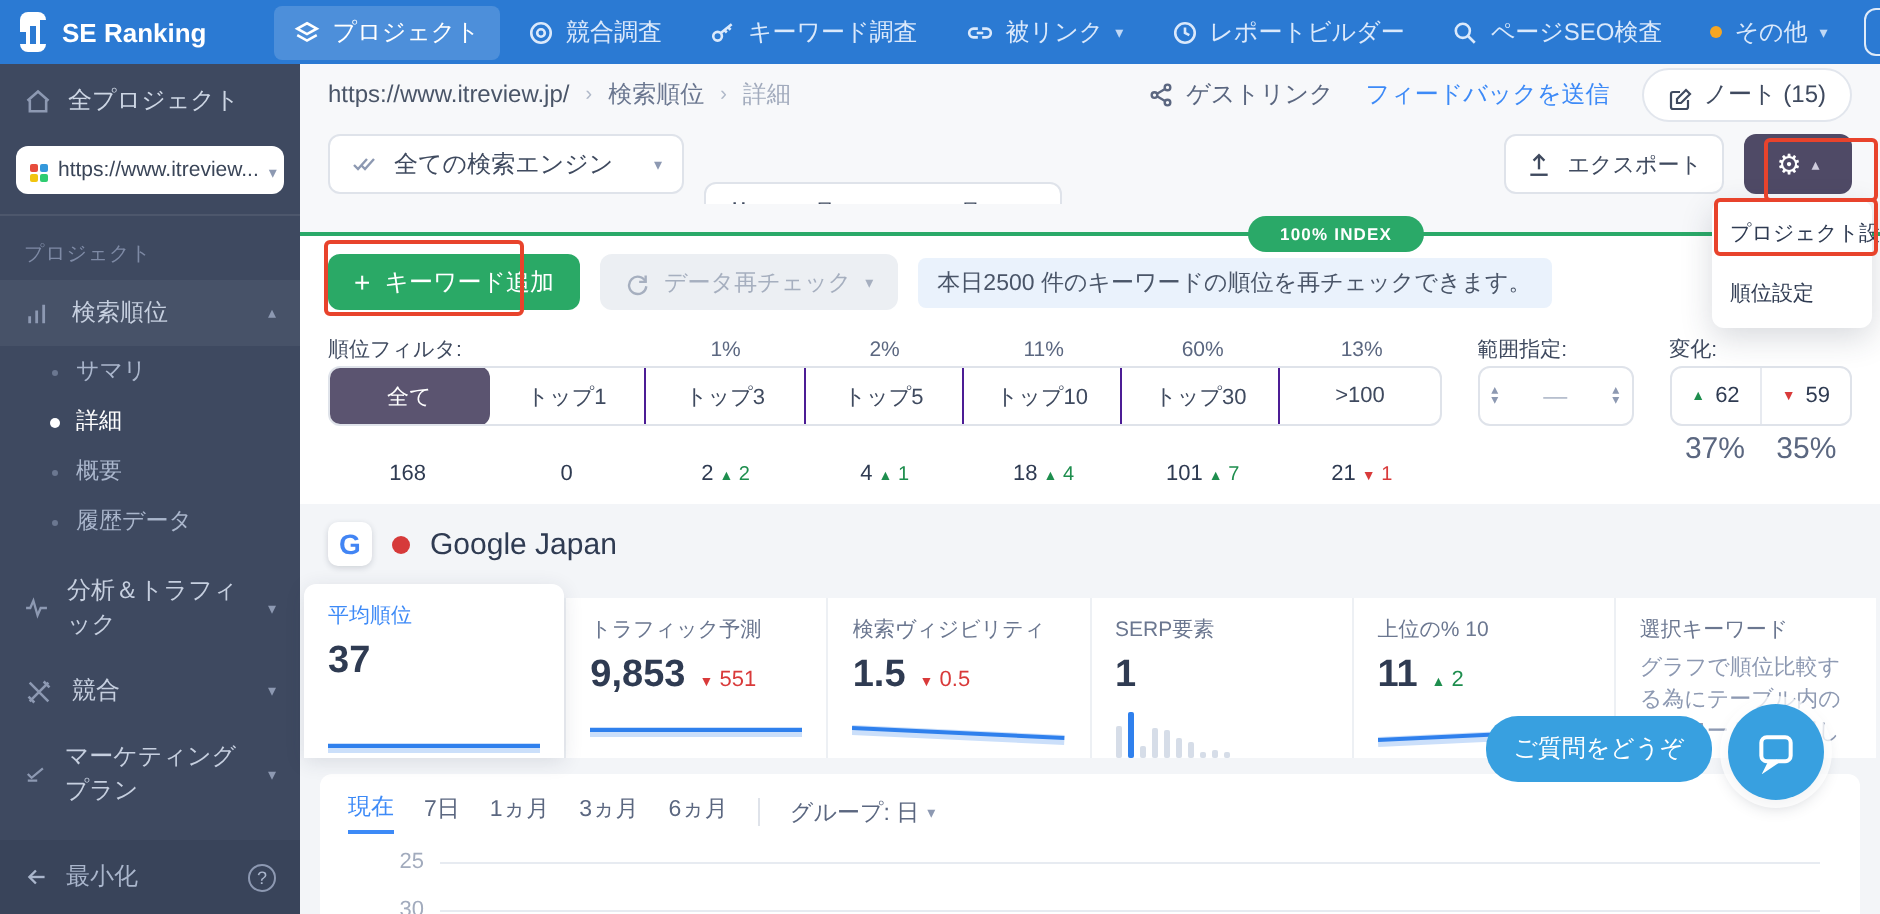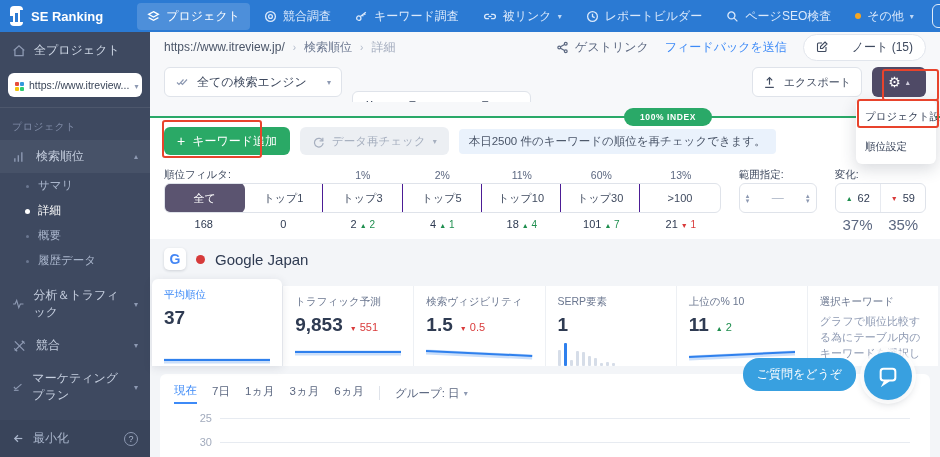--- a/index.html
+++ b/index.html
@@ -45,21 +45,21 @@
 
   
   .bc-row { height:30px; background:#f7f8fa; display:flex; align-items:center; padding:0 14px; gap:8px; }
   .crumb-url { color:#4a5568; }
   .crumb-sep { color:#b0b9c9; font-size:10px; }
   .crumb-mid { color:#6b7790; }
   .crumb-last { color:#a2abbd; }
   .bc-right { margin-left:auto; display:flex; align-items:center; gap:16px; }
   .guest { display:flex; align-items:center; gap:6px; color:#5b6780; cursor:pointer; }
   .feedback { color:#3d8af7; cursor:pointer; }
-  .notes-pill { display:flex; align-items:center; gap:24px; background:#fff; border:1px solid #e2e6ed; border-radius:15px; padding:4px 12px; color:#3f4a5f; cursor:pointer; }
+  .notes-pill { display:flex; align-items:flex-end; gap:6px; background:#fff; border:1px solid #e2e6ed; border-radius:15px; padding:4px 12px; color:#3f4a5f; cursor:pointer; }
 
   
   .ctrl-row { height:40px; background:#f7f8fa; display:flex; align-items:center; padding:0 14px 0; gap:10px; }
   .wbtn { background:#fff; border:1px solid #dfe3ea; border-radius:6px; height:30px; display:flex; align-items:center; gap:8px; padding:0 10px; color:#3f4a5f; cursor:pointer; white-space:nowrap; }
   .wbtn .chv { color:#8d99b2; font-size:8px; }
   .se-select { width:178px; }
   .se-select .lbl { flex:1; }
   .date-btn { font-weight:normal; font-size:11.5px;margin-top:48px; }
   .ctrl-spacer { flex:1; }
   .gear-btn { background:#4f4a66; border-radius:6px; height:30px; width:54px; display:flex; align-items:center; justify-content:center; gap:5px; color:#fff; cursor:pointer; }
@@ -84,21 +84,21 @@
   .filters-row { background:#fff; padding:2px 14px 6px; display:flex; align-items:flex-start; }
   .seg-block { width:576px; }
   .grid7 { display:grid; grid-template-columns:repeat(7,1fr); }
   .pct-row { height:17px; align-items:center; }
   .pct-cell { text-align:center; font-size:10.5px; color:#5b6780; }
   .pct-cell.lbl { text-align:left; color:#3f4a5f; }
   .seg-ctl { border:1px solid #dfe3ea; border-radius:6px; height:30px; background:#fff; overflow:hidden; }
   .seg { display:flex; align-items:center; justify-content:center; font-size:11px; color:#3f4a5f; border-right:1px solid #4c1d95; cursor:pointer; }
   .seg:last-child { border-right:none; }
   .seg.active { background:#5b5470; color:#fff; border-radius:6px; margin:-1px; border-right:none; }
-  .cnt-row { height:18px; align-items:center; margin-top:2px; }
+  .cnt-row { height:18px; align-items:center; margin-top:15px; }
   .cnt-cell { text-align:center; font-size:11px; color:#2f3b52; display:flex; align-items:center; justify-content:center; gap:3px; }
   .delta-up { color:#1e8e4e; font-size:10px; }
   .delta-down { color:#d93a3a; font-size:10px; }
   .tri { font-size:7px; }
   .range-block { margin-left:18px; }
   .mini-label { font-size:10.5px; color:#3f4a5f; height:17px; display:flex; align-items:center; }
   .range-box { width:78px; height:30px; border:1px solid #dfe3ea; border-radius:6px; background:#fff; display:flex; align-items:center; justify-content:space-between; padding:0 6px; color:#8d99b2; }
   .spinner { display:flex; flex-direction:column; line-height:5px; font-size:7px; color:#8d99b2; cursor:pointer; }
   .range-dash { color:#b0b9c9; }
   .change-block { margin-left:18px; }

